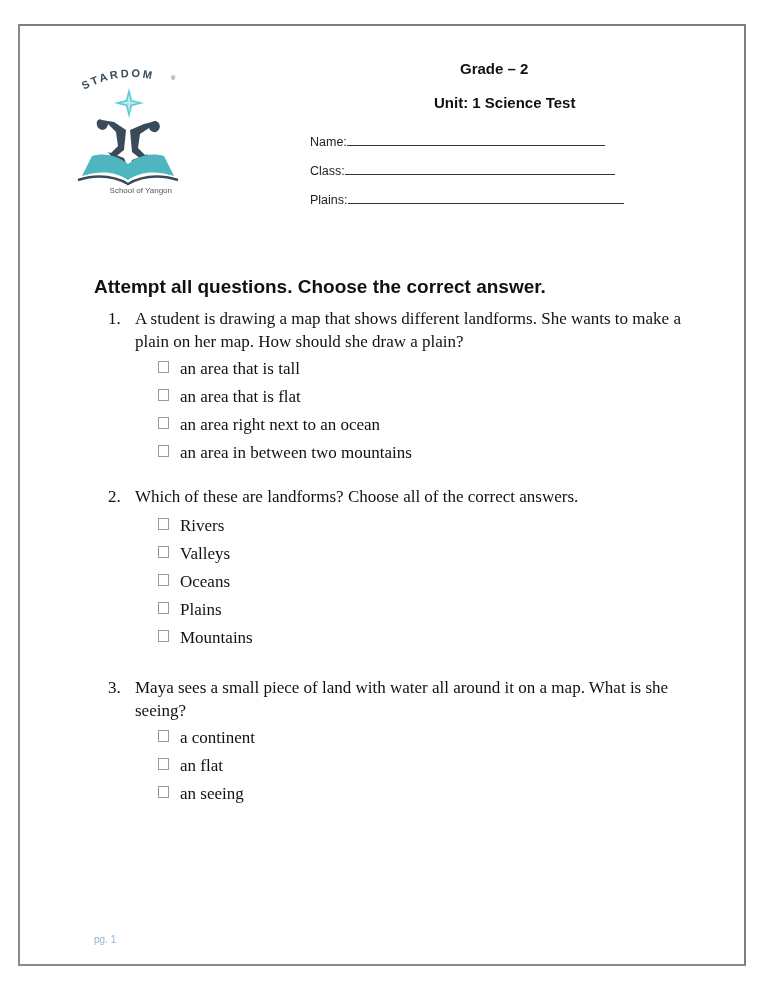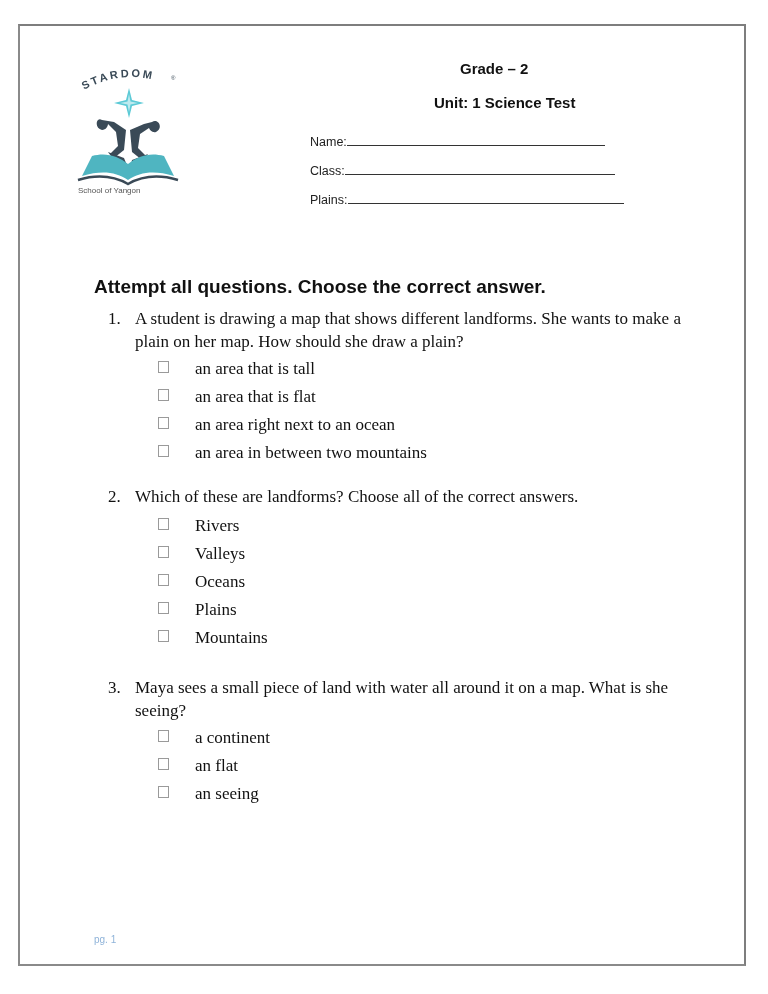--- a/index.html
+++ b/index.html
@@ -6,21 +6,21 @@
     body { width: 768px; height: 994px; position: relative; overflow: hidden; }
     .page-border {
       position: absolute; left: 18px; top: 24px; width: 728px; height: 942px;
       border-left: 2px solid #8a8a8a; border-top: 2px solid #7e7e7e;
       border-right: 2px solid #7e7e7e; border-bottom: 2px solid #8a8a8a;
       box-sizing: border-box;
     }
     .logo { position: absolute; left: 72px; top: 58px; width: 110px; height: 140px; }
     .logo svg { display: block; }
     .logo-caption {
-      position: absolute; left: 78px; top: 186px; width: 100px; text-align: left;
+      position: absolute; left: 72px; top: 186px; width: 100px; text-align: right;
       font-family: "Liberation Sans", sans-serif; font-size: 8px; color: #555;
     }
     .header-right {
       position: absolute; left: 310px; top: 60px; width: 330px;
       font-family: "Liberation Sans", sans-serif;
     }
     .grade-title {
       position: absolute; left: 150px; top: 0px; font-weight: bold; font-size: 15px; color: #111;
     }
     .unit-title {
@@ -40,21 +40,21 @@
       font-size: 17px; color: #111; line-height: 23px;
     }
     .q-num { position: absolute; left: 0; top: 0; }
     .q-text { position: absolute; left: 27px; top: 0; width: 560px; }
     .options { position: absolute; left: 50px; }
     .option { position: absolute; left: 0; height: 22px; white-space: nowrap; }
     .checkbox {
       position: absolute; left: 0; top: 4px; width: 11px; height: 12px;
       border: 1px solid #9a9a9a; box-sizing: border-box; background: #fff;
     }
-    .opt-label { position: absolute; left: 37px; top: 0; }
+    .opt-label { position: absolute; left: 22px; top: 0; }
     .footer {
       position: absolute; left: 94px; top: 934px; font-family: "Liberation Sans", sans-serif;
       font-size: 10px; color: #8fb3d9;
     }
   </style>
 </head>
 <body>
 
 <div class="page-border"></div>
 

